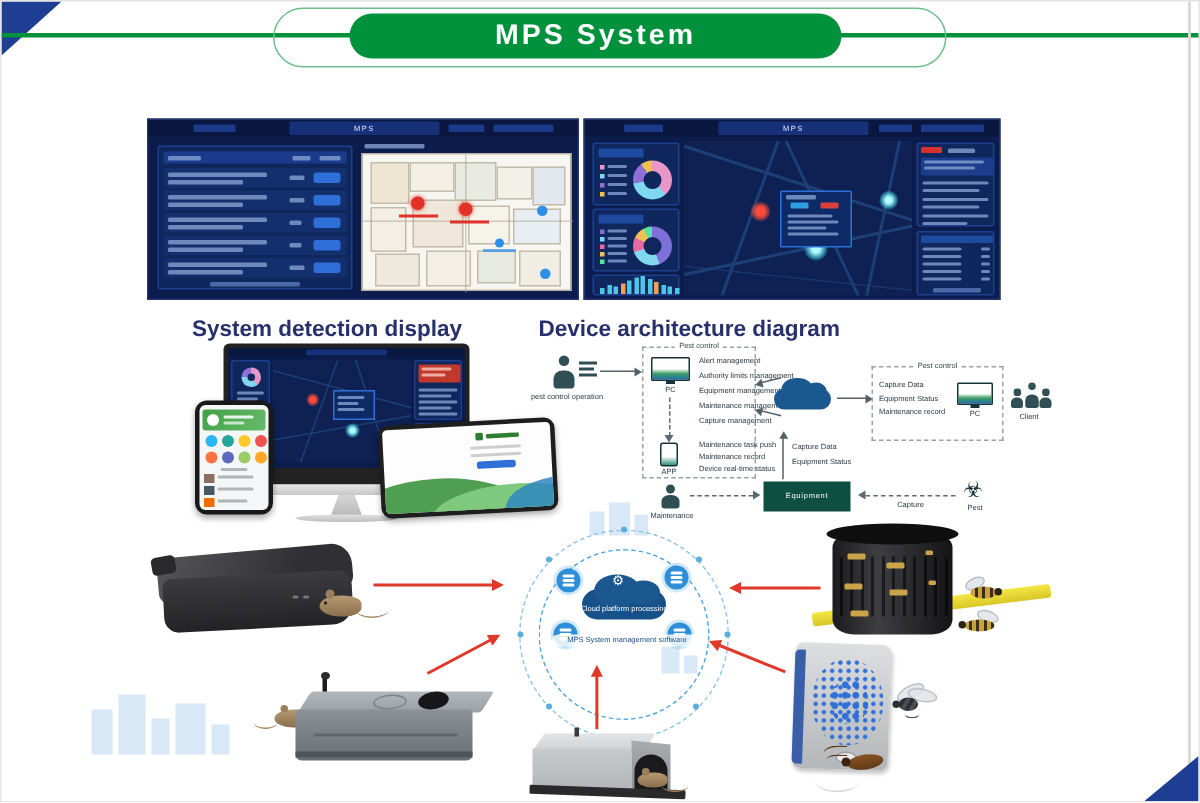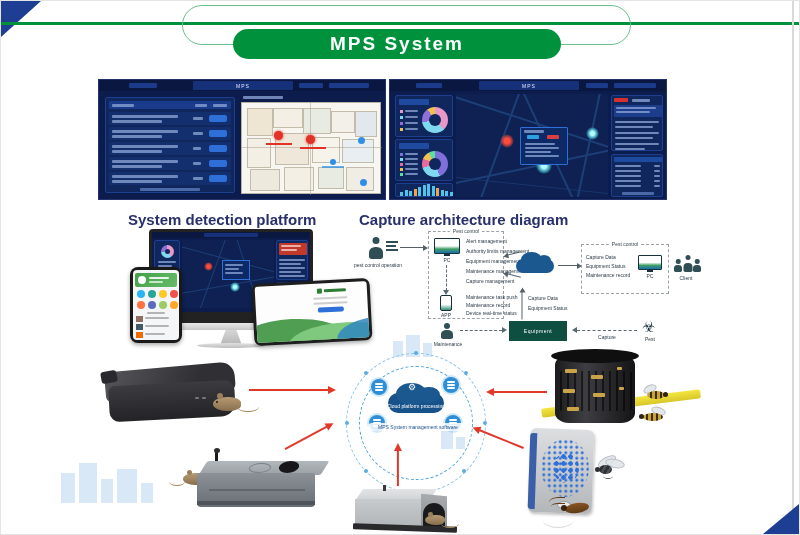--- a/index.html
+++ b/index.html
@@ -5,21 +5,21 @@
   html,body{margin:0;padding:0;background:#fff;}
   .page{position:relative;width:800px;height:535px;background:#ffffff;overflow:hidden;
         font-family:"Liberation Sans",sans-serif;border:1px solid #e4e4e4;box-sizing:border-box;}
   .abs{position:absolute;}
   
   .tri-tl{width:0;height:0;border-top:36px solid #1d3e93;border-right:40px solid transparent;}
   .tri-br{width:0;height:0;border-bottom:30px solid #1d3e93;border-left:36px solid transparent;}
   .hline{height:2.5px;background:#00913d;}
   .capsule{border:1.2px solid #6abf8b;border-radius:22px;background:transparent;}
   .brand{background:#00913d;border-radius:15px;color:#fff;font-weight:bold;font-size:19px;
-         letter-spacing:2px;display:flex;align-items:center;justify-content:center;margin-top:20px;}
+         letter-spacing:2px;display:flex;align-items:center;justify-content:center;}
   .h-navy{color:#27306b;font-weight:bold;font-size:15px;white-space:nowrap;}
   
   .dash{background:#0c1d4d;border:1px solid #22336e;box-sizing:border-box;}
   .dash-title{background:#16307a;color:#dfe9ff;font-size:5px;display:flex;align-items:center;
               justify-content:center;border-radius:1px;letter-spacing:1px;}
   .chip{background:#1b3a8a;border-radius:1px;}
   .panel{background:#10275e;border:1px solid #1d3f8f;border-radius:2px;box-sizing:border-box;}
   .tbar{background:#8fa8d8;opacity:.75;border-radius:1px;}
   .btn-blue{background:#2f6fd8;border-radius:2px;}
   .floor{background:#f8f6f1;border:1px solid #b9b2a4;box-sizing:border-box;}
@@ -273,22 +273,22 @@
       <div class="tbar abs" style="left:3px;top:20px;width:26px;height:2px"></div>
         <div class="tbar abs" style="left:42px;top:20px;width:6px;height:2px"></div>
       <div class="tbar abs" style="left:3px;top:25px;width:26px;height:2px"></div>
         <div class="tbar abs" style="left:42px;top:25px;width:6px;height:2px"></div>
       <div class="tbar abs" style="left:3px;top:30px;width:26px;height:2px"></div>
         <div class="tbar abs" style="left:42px;top:30px;width:6px;height:2px"></div>
       <div class="tbar abs" style="left:10px;top:37px;width:32px;height:3px;background:#5f7fc0"></div>
     </div>
   </div>
 
-  <div class="abs h-navy" style="left:127px;top:210px">System detection platform</div>
-  <div class="abs h-navy" style="left:358px;top:210px">Capture architecture diagram</div>
+  <div class="abs h-navy" style="left:127px;top:210px">System detection display</div>
+  <div class="abs h-navy" style="left:358px;top:210px">Device architecture diagram</div>
 
   <div class="abs screen-frame" style="left:148px;top:228px;width:164px;height:94px;padding:3px">
     <div style="position:relative;width:158px;height:80px;background:#0c1d4d;overflow:hidden">
       <div class="abs" style="left:0;top:0;width:158px;height:6px;background:#0a1740"></div>
       <div class="abs dash-title" style="left:52px;top:1px;width:54px;height:4px;font-size:3px"></div>
       <div class="abs panel" style="left:2px;top:8px;width:26px;height:30px">
         <div class="donut" style="left:6px;top:4px;width:13px;height:13px;background:conic-gradient(#e897c8 0 40%,#7fd8f0 40% 75%,#8f6fd8 75% 100%)">
             <div class="hole"></div>
           </div>
         <div class="tbar abs" style="left:3px;top:20px;width:18px;height:2px"></div>

